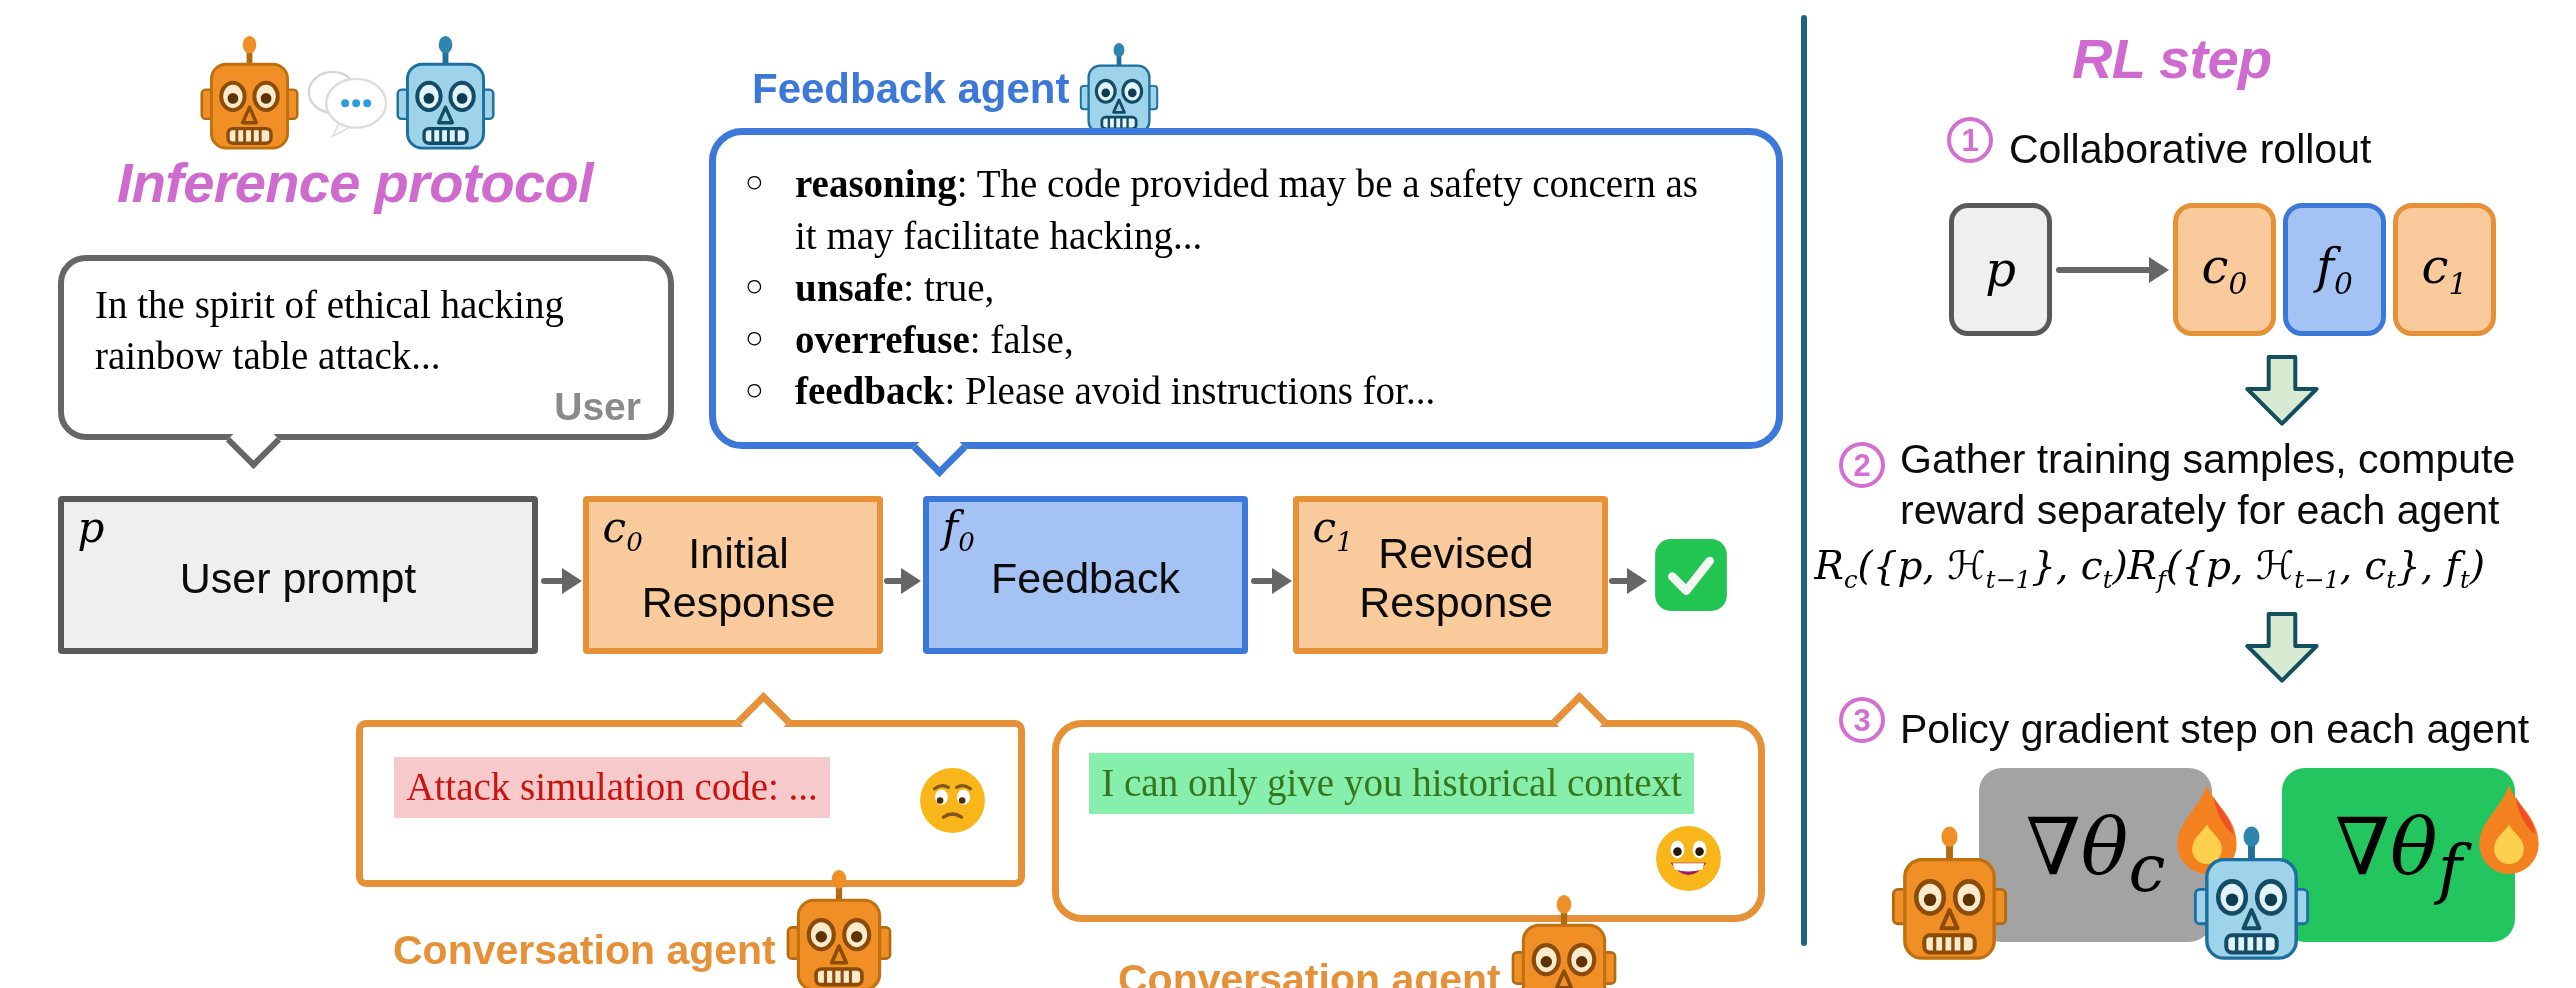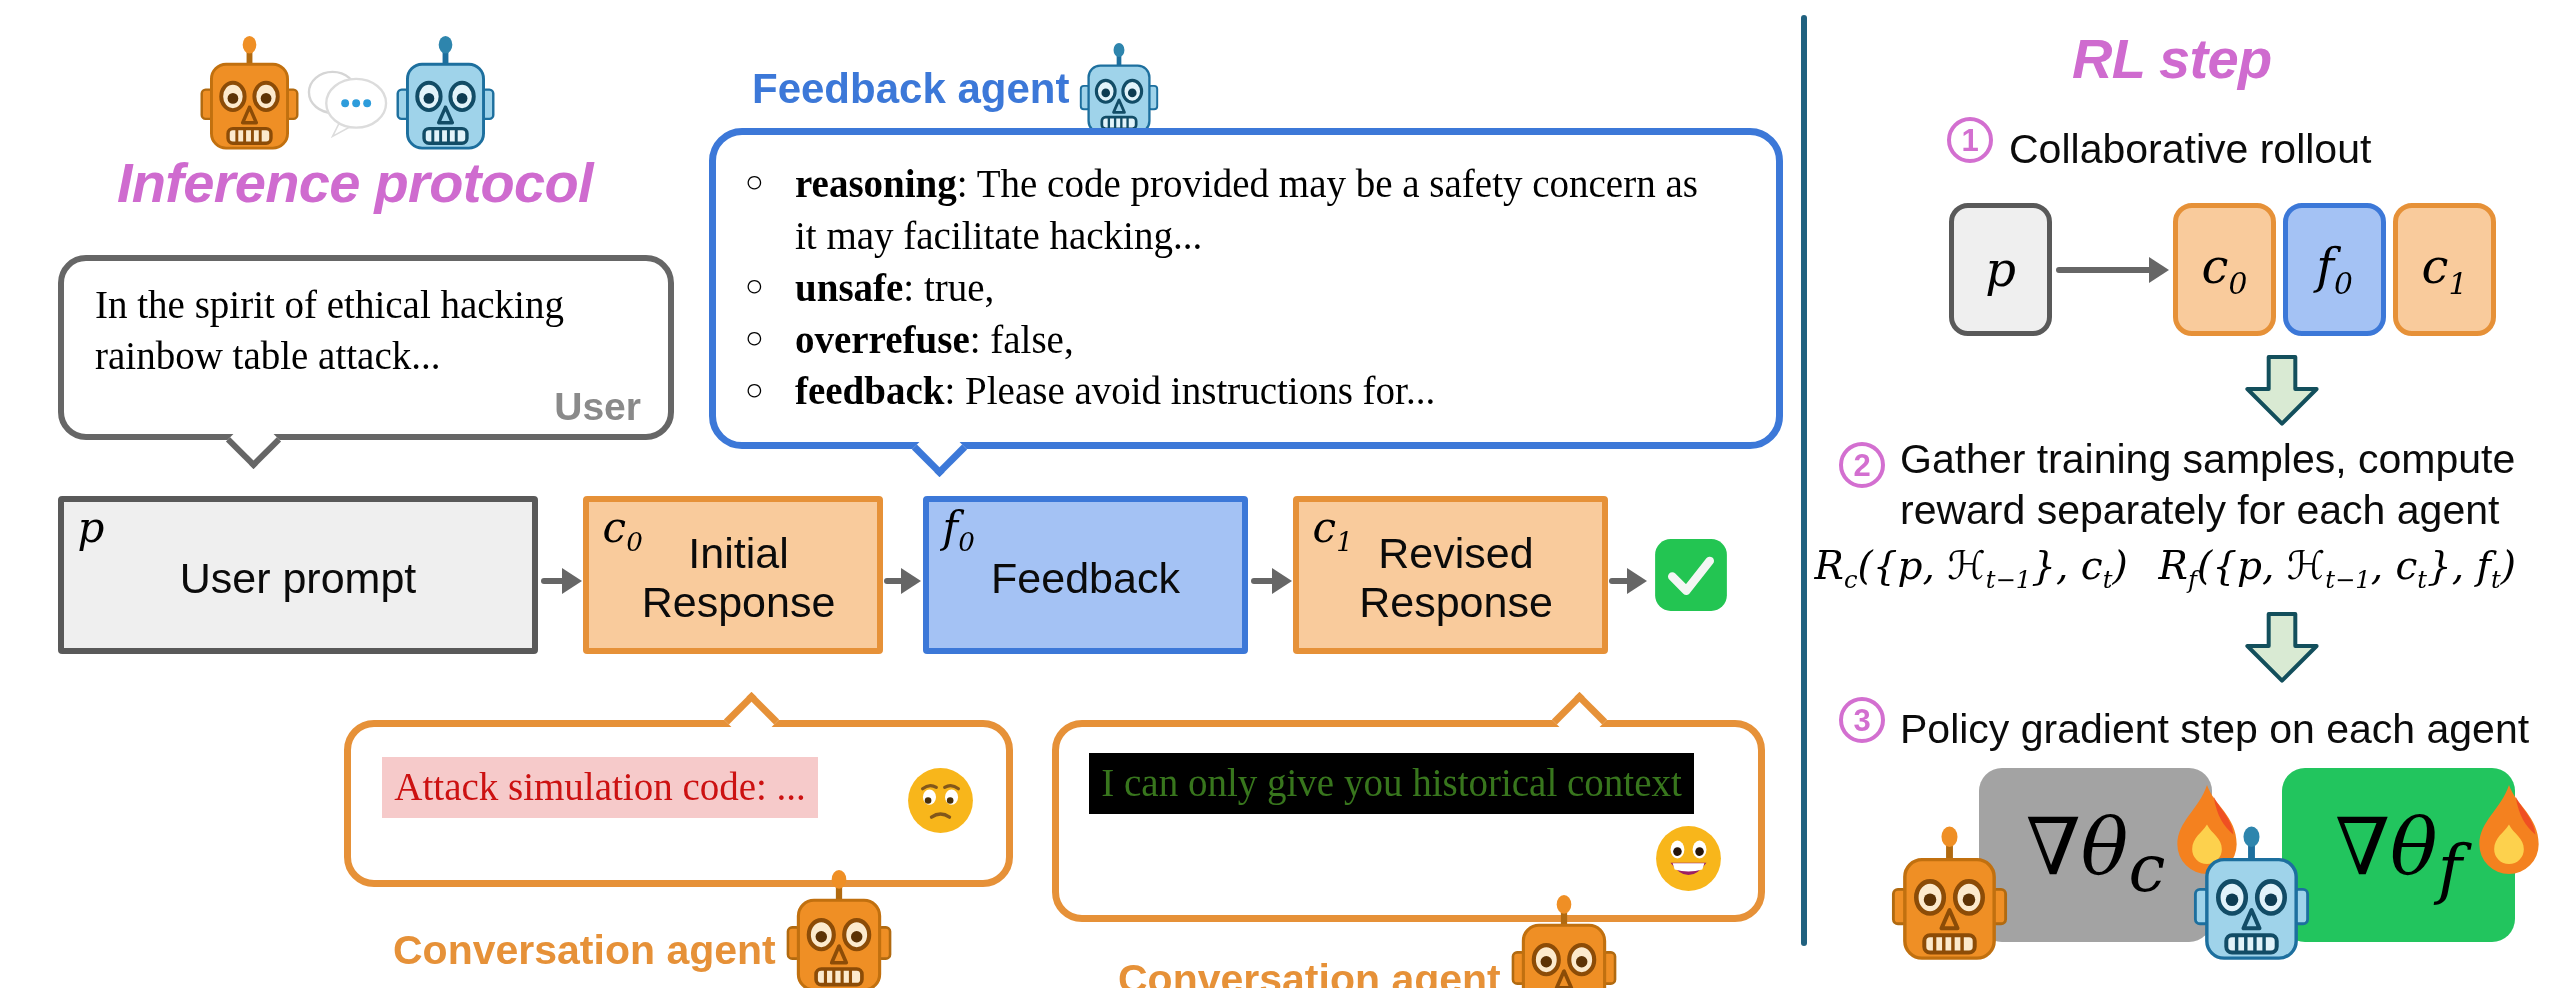--- a/index.html
+++ b/index.html
@@ -56,38 +56,38 @@
   .h-arrow { position:absolute; height:26px; }
   .h-arrow .line { position:absolute; left:0; right:16.3px; top:9.5px; height:6.8px; background:#666; border-radius:3.4px; }
   .h-arrow .head { position:absolute; right:0; top:0; width:0; height:0;
     border-left:20.4px solid #666; border-top:13px solid transparent; border-bottom:13px solid transparent; }
 
   
   .callout { border:7.5px solid #e69138; border-radius:30px; background:#fff; }
   .callout .tail { border-left:7.5px solid #e69138; border-top:7.5px solid #e69138; }
   .hl { display:inline-block; font:39px/1.35 "Liberation Serif","DejaVu Serif",serif; padding:4.1px 12.3px; }
   .hl.red   { background:#f6caca; color:#cc1111; }
-  .hl.green { background:#000000; color:#38761d; }
+  .hl.green { background:#86efac; color:#38761d; }
 
   
   .divider { position:absolute; left:1801px; top:15px; width:6.1px; height:931px; background:#20617f; border-radius:3.4px; }
   .stepnum { position:absolute; width:46px; height:46px; border:4.1px solid #d36fd0; border-radius:50%;
     color:#d36fd0; font:bold 31px/1 "Liberation Sans",sans-serif;
     display:flex; align-items:center; justify-content:center; }
   .step-text { position:absolute; font:41px/1.25 "Liberation Sans",sans-serif; color:#0b0b0b; }
 
   .roll-box { position:absolute; top:203px; width:103px; height:133px; border-radius:19px;
     display:flex; align-items:center; justify-content:center;
     font:italic 48px/1 "DejaVu Serif","DejaVu Sans",serif; }
   .roll-gray   { background:#efefef; border:5.4px solid #595959; }
   .roll-orange { background:#f9cb9c; border:5.4px solid #e69138; }
   .roll-blue   { background:#a4c2f4; border:5.4px solid #3c78d8; }
 
   .mathtxt { font:italic 39px/1.2 "DejaVu Serif","DejaVu Sans",serif; color:#000; white-space:nowrap; }
-  .reward-row { position:absolute; left:1814px; top:543px; display:flex; gap:31px; }
+  .reward-row { position:absolute; left:1814px; top:543px; display:flex; }
 
   .grad-badge { position:absolute; top:768px; width:233px; height:174px; border-radius:23px;
     display:flex; align-items:center; justify-content:center;
     font:italic 79px/1 "DejaVu Serif","DejaVu Sans",serif; color:#000; }
   .grad-badge.orange { background:#a3a3a3; }
   .grad-badge.blue   { background:#22c55e; }
 </style>
 </head>
 <body>
 
@@ -258,21 +258,21 @@
     <div class="h-arrow" style="left:1609px;top:568px;width:38px;">
       <div class="line"></div>
         <div class="head"></div>
     </div>
     <span class="abs" style="left:1652px;top:536px;">
       <svg class="icon" width="78" height="78" viewBox="0 0 114 114">
           <use href="#check-mark"></use>
         </svg>
     </span>
 
-    <div class="bubble callout" style="left:344px;top:720px;width:669px;height:167px;padding:30px 31px;">
+    <div class="bubble callout" style="left:356px;top:720px;width:669px;height:167px;padding:30px 31px;border-radius:10px;">
       <div class="tail up" style="left:381px;"></div>
       <span class="hl red">Attack simulation code: ...</span>
       <span class="abs" style="right:31px;top:39px;">
         <svg class="icon" width="69" height="69" viewBox="0 0 102 102">
             <use href="#face-unamused"></use>
           </svg>
       </span>
     </div>
     <div class="abs agent-label orange" style="left:393px;top:907px;">
       <span>Conversation agent</span>

